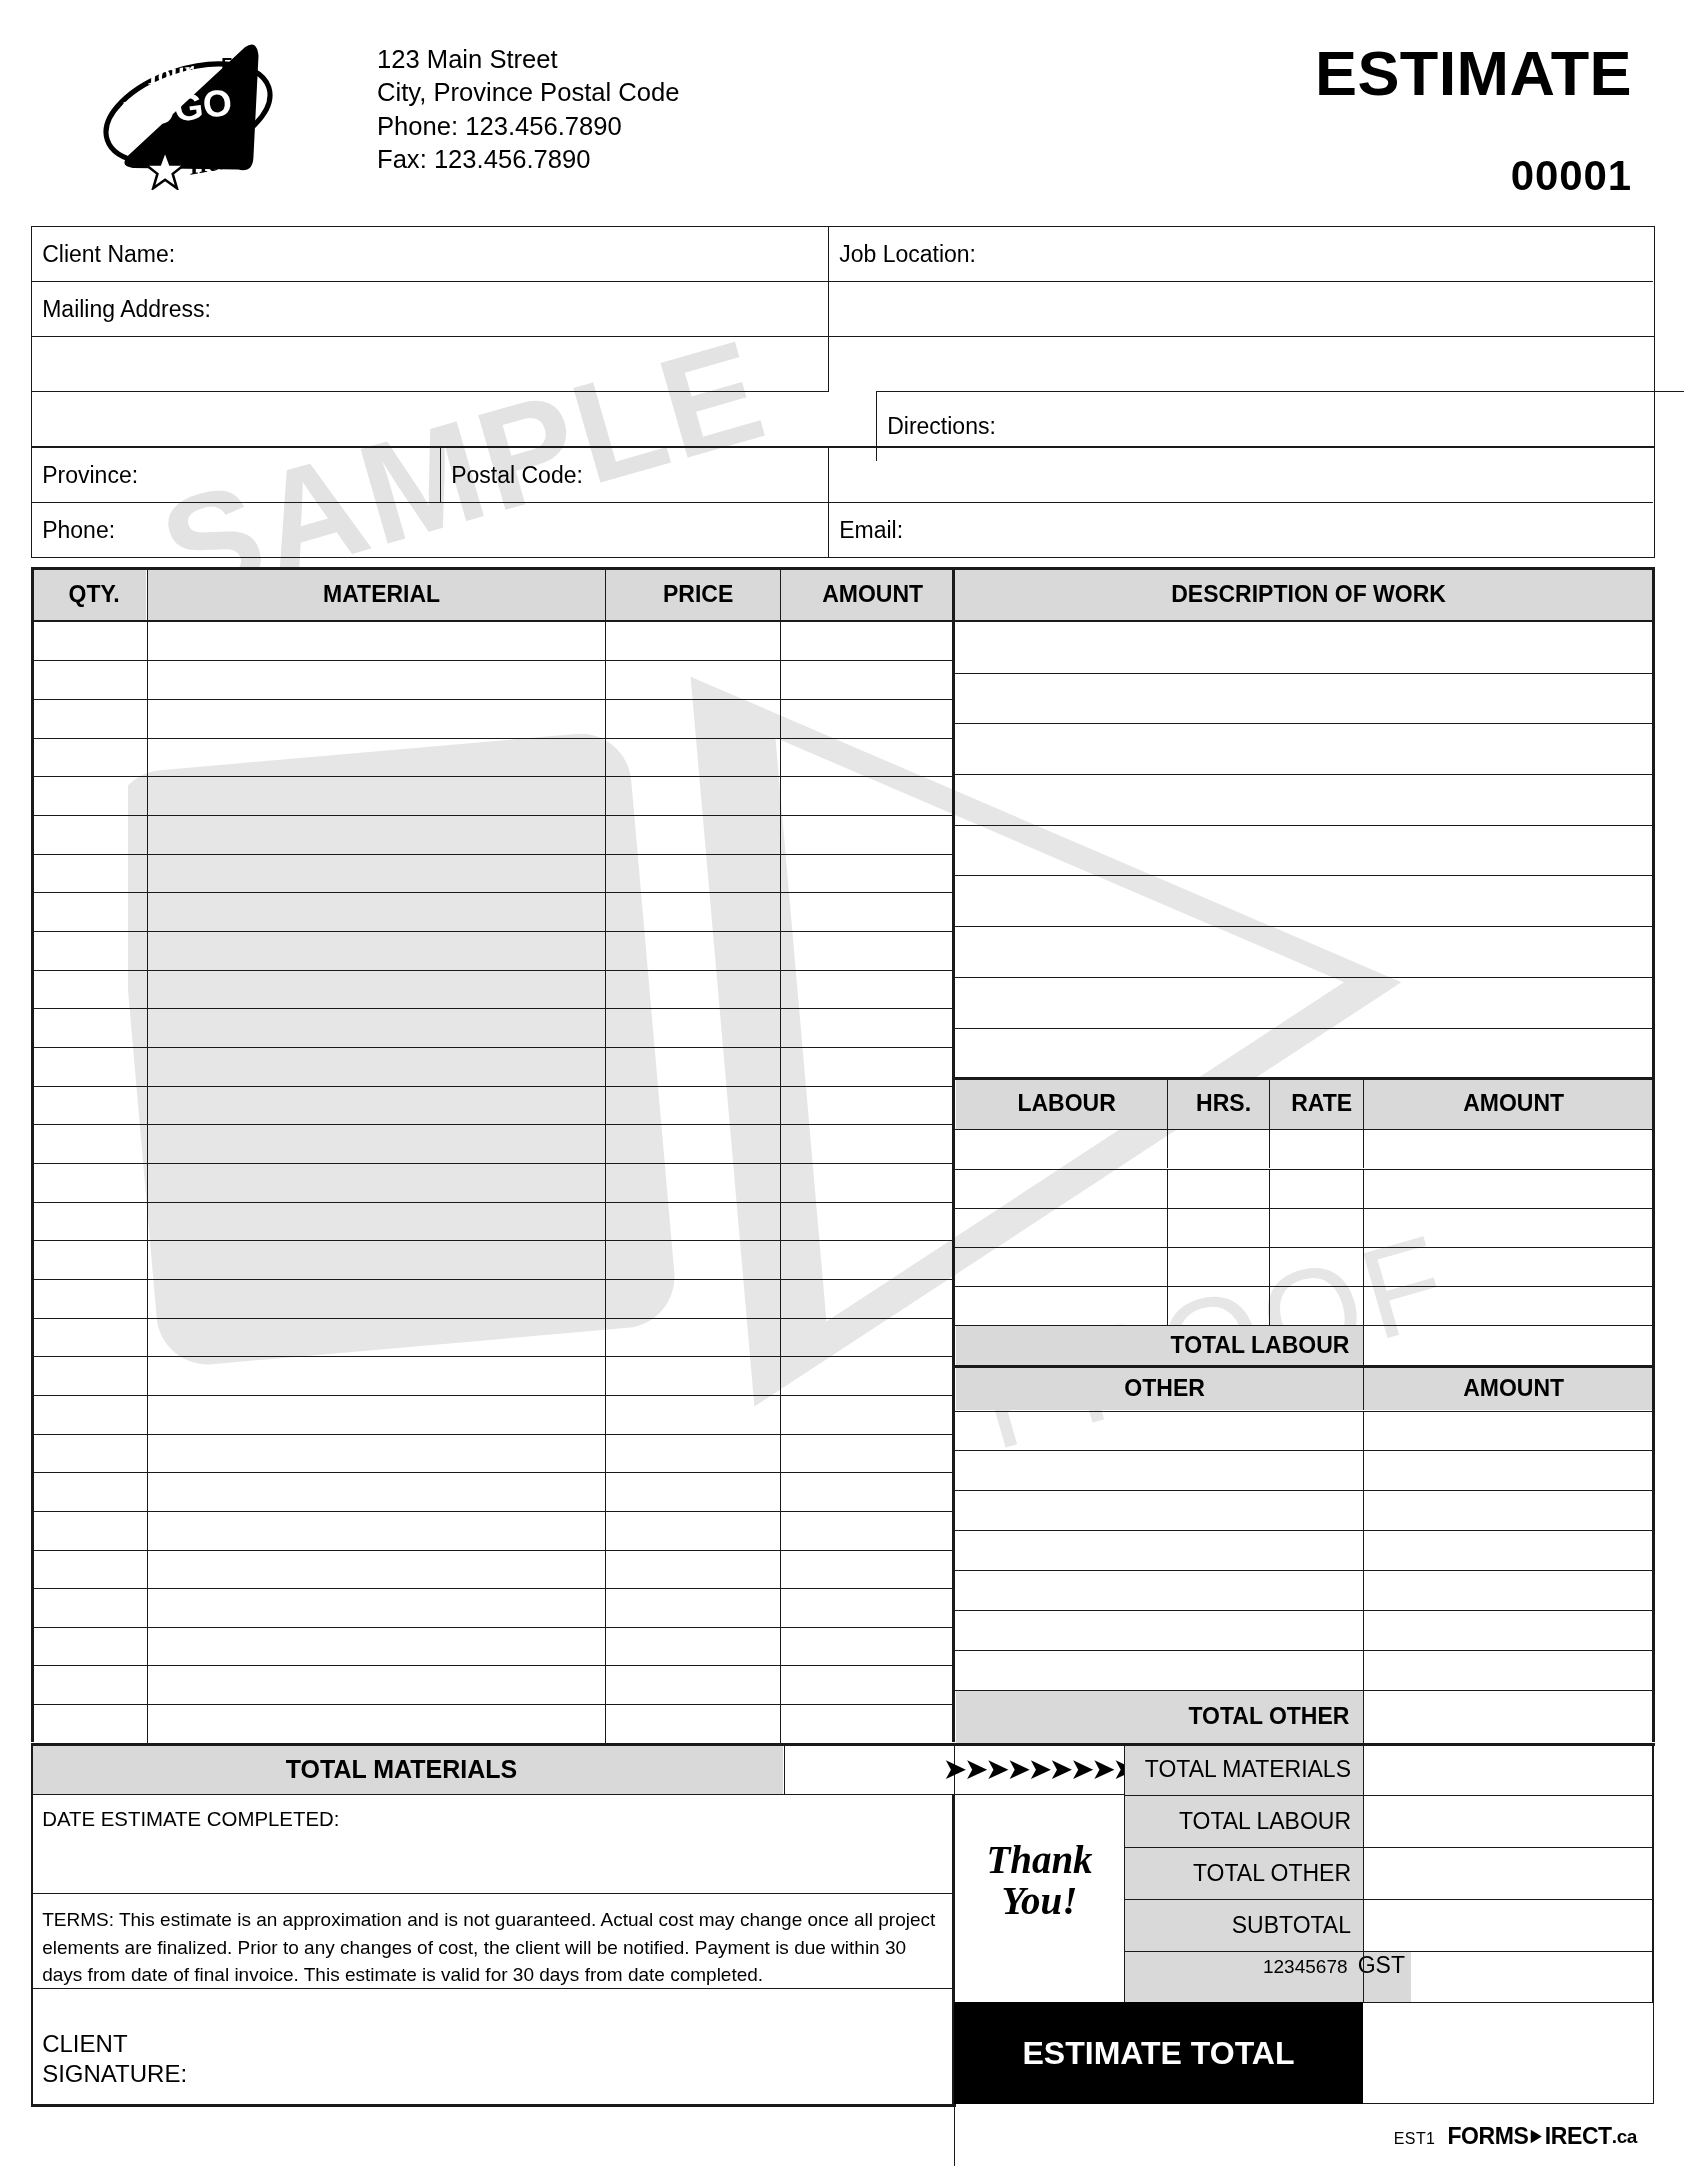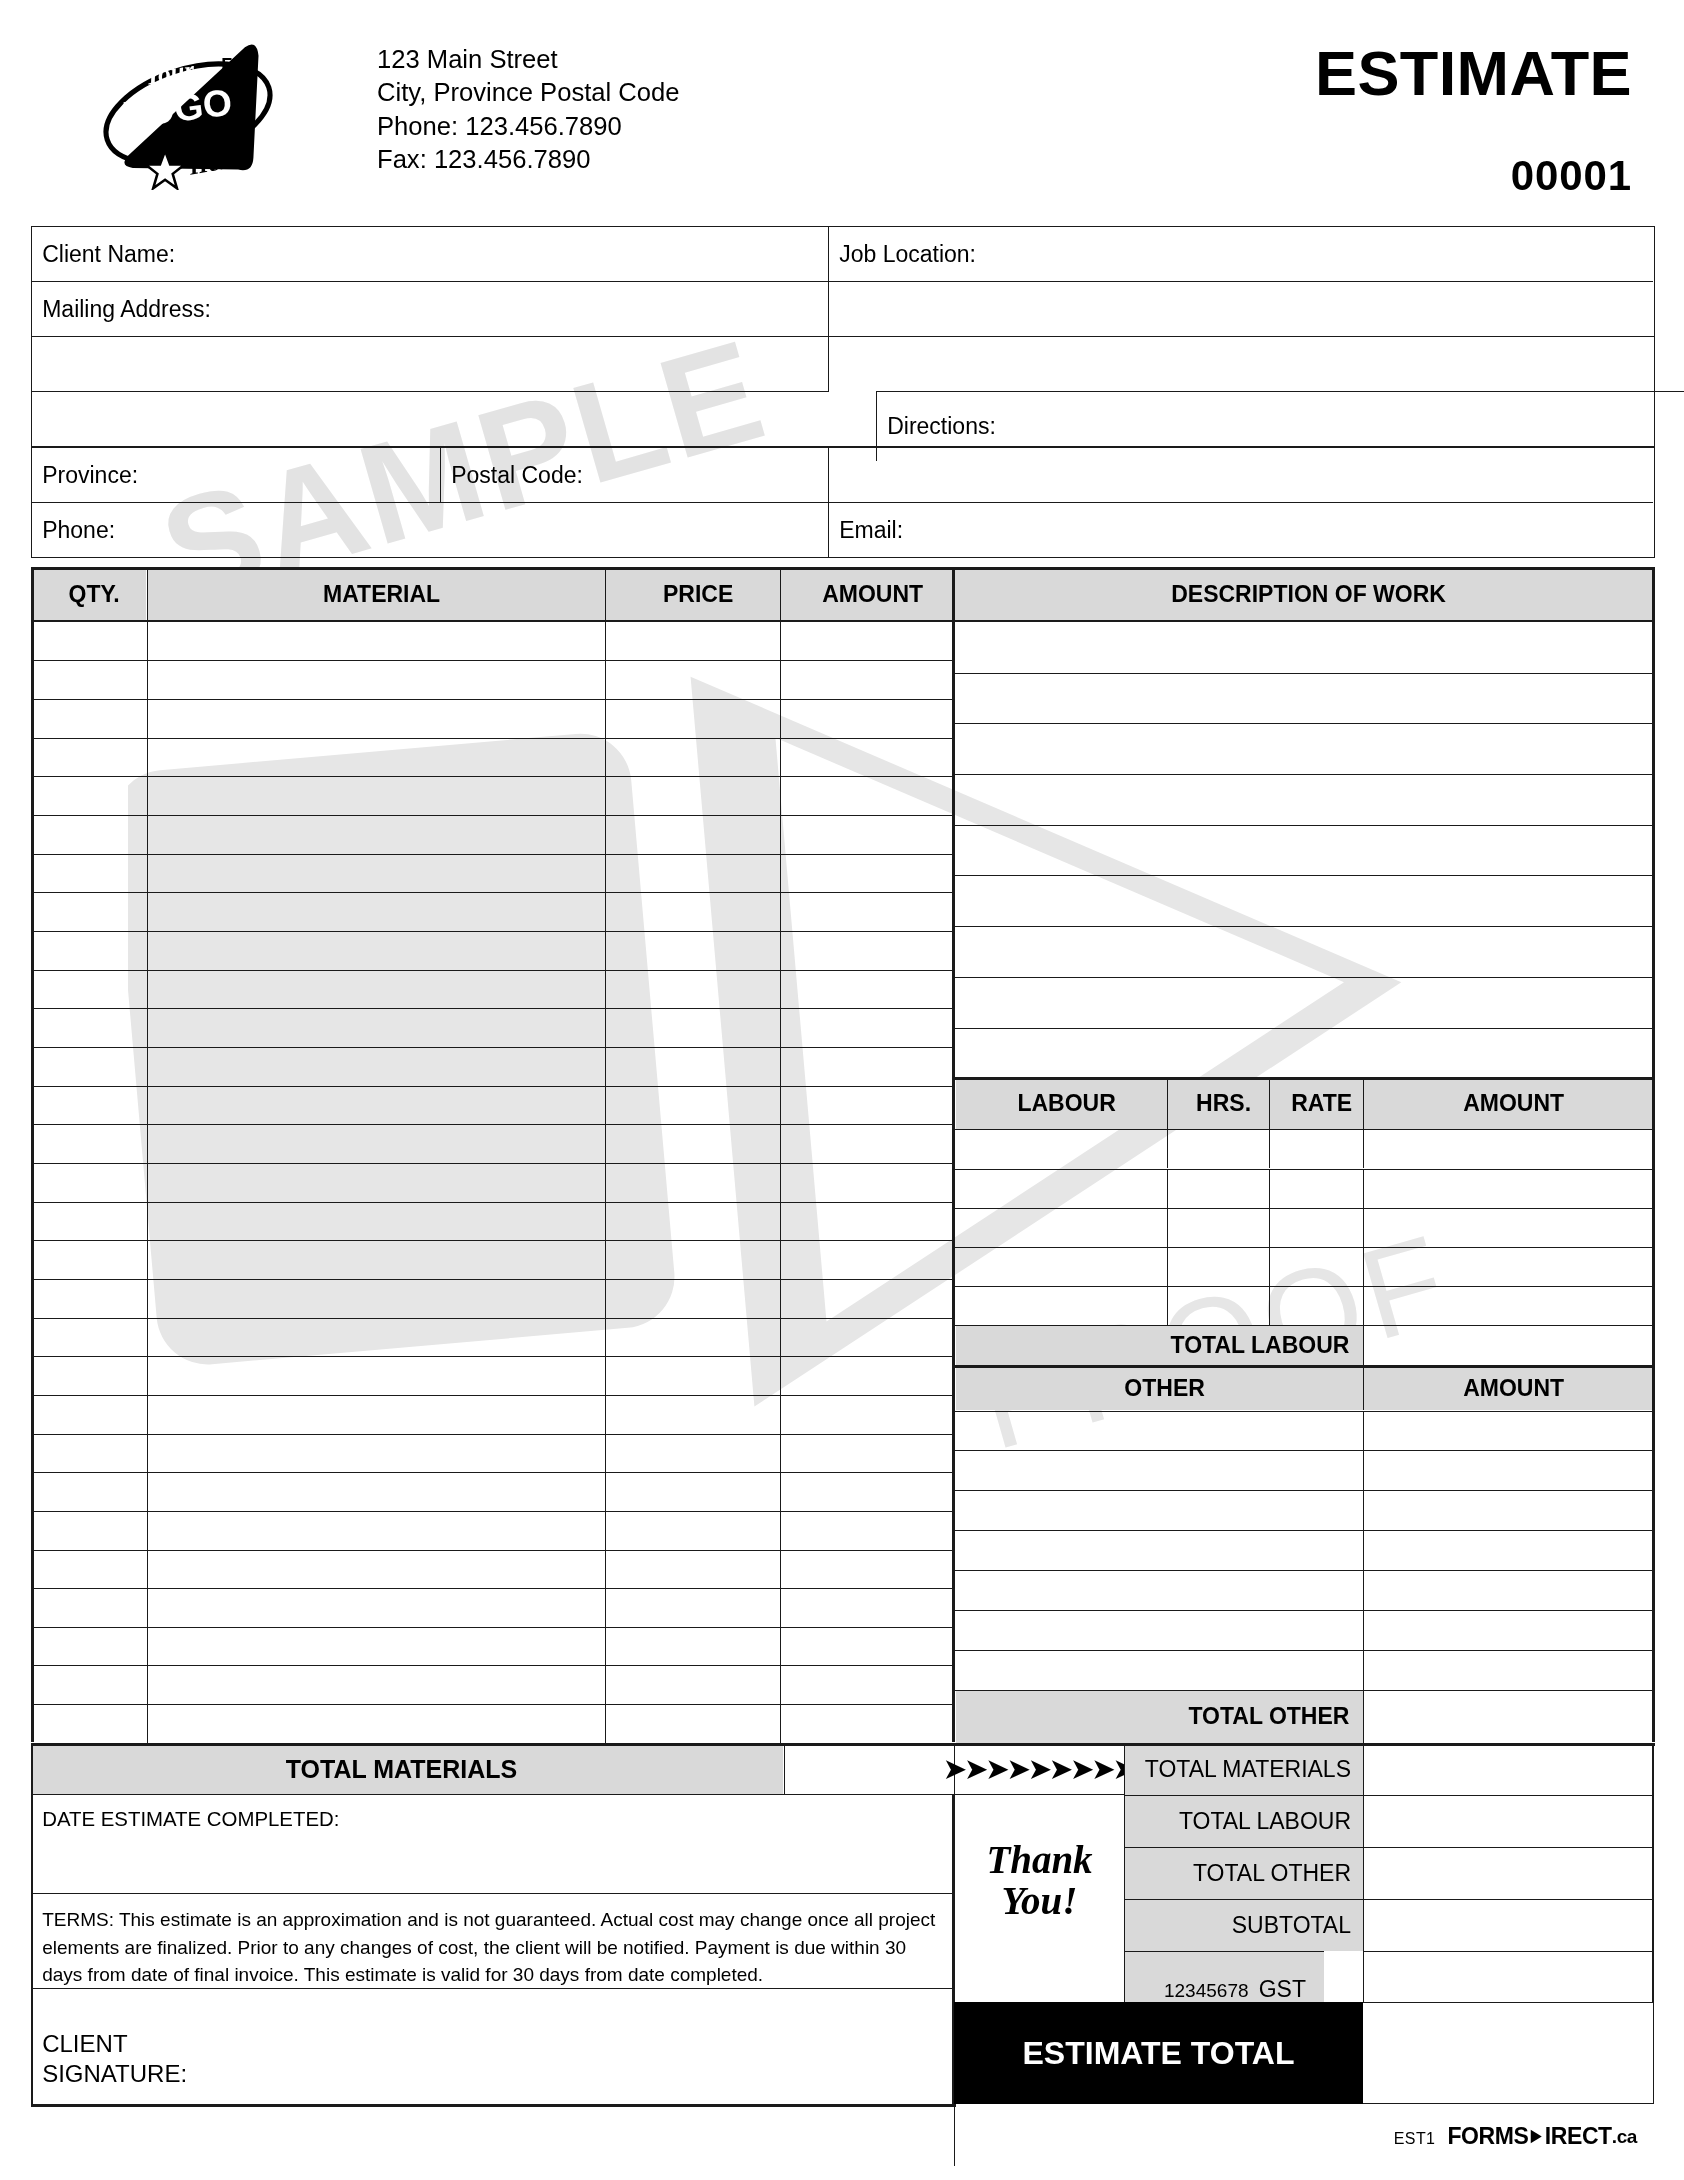--- a/index.html
+++ b/index.html
@@ -426,21 +426,21 @@
 
   <div id="summary-root">
       <div class="cell shade" style="position:absolute; left:1124px; top:1743px; width:239px; height:52px; border:none; border-left:0.9px solid #1a1a1a; border-top:0.9px solid #1a1a1a; display:flex; align-items:center; justify-content:flex-end; padding-right:12px; font-size:23px;">TOTAL MATERIALS</div>
       <div class="cell" style="position:absolute; left:1363px; top:1743px; width:290px; height:52px; border:none; border-left:0.9px solid #1a1a1a; border-top:0.9px solid #1a1a1a;"></div>
       <div class="cell shade" style="position:absolute; left:1124px; top:1795px; width:239px; height:52px; border:none; border-left:0.9px solid #1a1a1a; border-top:0.9px solid #1a1a1a; display:flex; align-items:center; justify-content:flex-end; padding-right:12px; font-size:23px;">TOTAL LABOUR</div>
       <div class="cell" style="position:absolute; left:1363px; top:1795px; width:290px; height:52px; border:none; border-left:0.9px solid #1a1a1a; border-top:0.9px solid #1a1a1a;"></div>
       <div class="cell shade" style="position:absolute; left:1124px; top:1847px; width:239px; height:52px; border:none; border-left:0.9px solid #1a1a1a; border-top:0.9px solid #1a1a1a; display:flex; align-items:center; justify-content:flex-end; padding-right:12px; font-size:23px;">TOTAL OTHER</div>
       <div class="cell" style="position:absolute; left:1363px; top:1847px; width:290px; height:52px; border:none; border-left:0.9px solid #1a1a1a; border-top:0.9px solid #1a1a1a;"></div>
       <div class="cell shade" style="position:absolute; left:1124px; top:1899px; width:239px; height:52px; border:none; border-left:0.9px solid #1a1a1a; border-top:0.9px solid #1a1a1a; display:flex; align-items:center; justify-content:flex-end; padding-right:12px; font-size:23px;">SUBTOTAL</div>
       <div class="cell" style="position:absolute; left:1363px; top:1899px; width:290px; height:52px; border:none; border-left:0.9px solid #1a1a1a; border-top:0.9px solid #1a1a1a;"></div>
-      <div class="cell shade" style="position:absolute; left:1124px; top:1951px; width:200px; height:52px; border:none; border-left:0.9px solid #1a1a1a; border-top:0.9px solid #1a1a1a; display:flex; align-items:flex-end; justify-content:flex-end; padding-right:18px; font-size:23px;">
+      <div class="cell shade" style="position:absolute; left:1124px; top:1951px; width:287px; height:52px; border:none; border-left:0.9px solid #1a1a1a; border-top:0.9px solid #1a1a1a; display:flex; align-items:flex-start; justify-content:flex-end; padding-right:6px; font-size:23px;">
         <span style="display: flex; align-items: baseline; gap: 10.2px;">
           <span style="font-size: 19px;">12345678</span>
           <span style="font-size: 23px;">GST</span>
         </span>
       </div>
       <div class="cell" style="position:absolute; left:1363px; top:1951px; width:290px; height:52px; border:none; border-left:0.9px solid #1a1a1a; border-top:0.9px solid #1a1a1a;"></div>
       <div class="rowline" style="left:1652px; top:1743px; width:1.7px; height:260px;"></div>
     </div>
 
   <div class="cell black ctr" style="left:954px; top:2002px; width:409px; height:102px; border:none; font-size:32px; font-weight:700;text-align:center;">ESTIMATE TOTAL</div>

